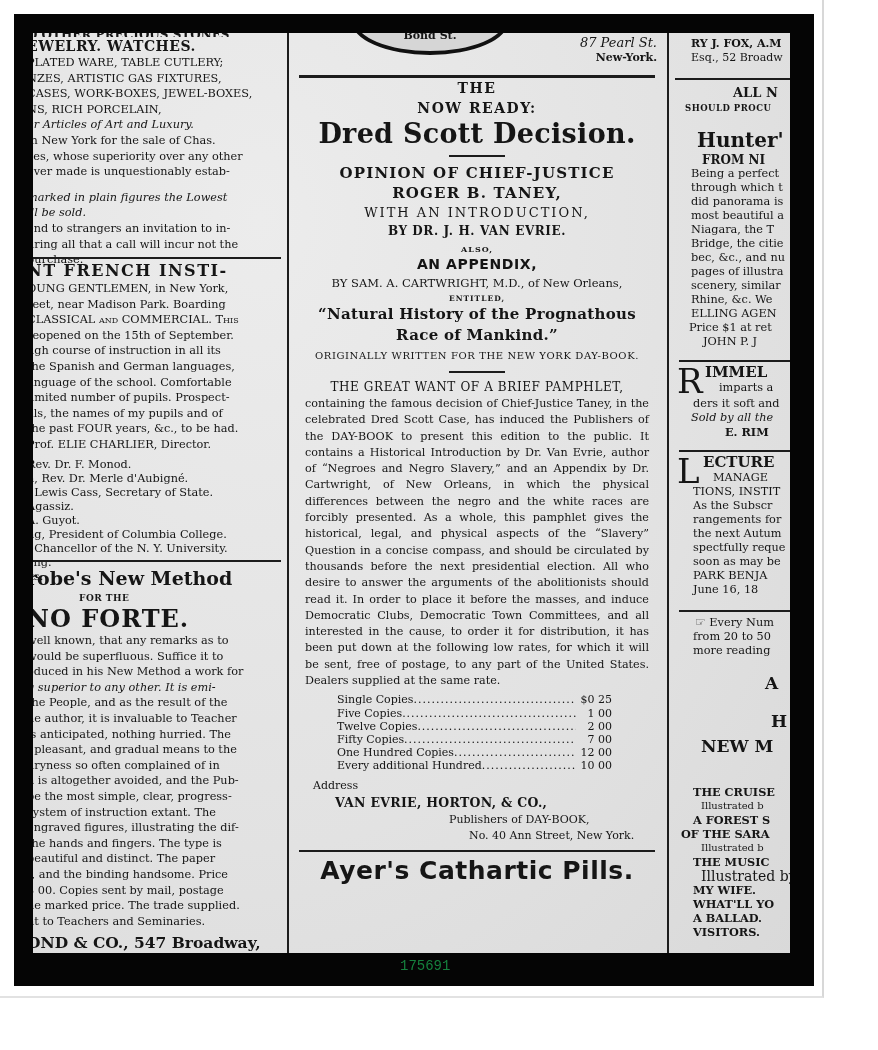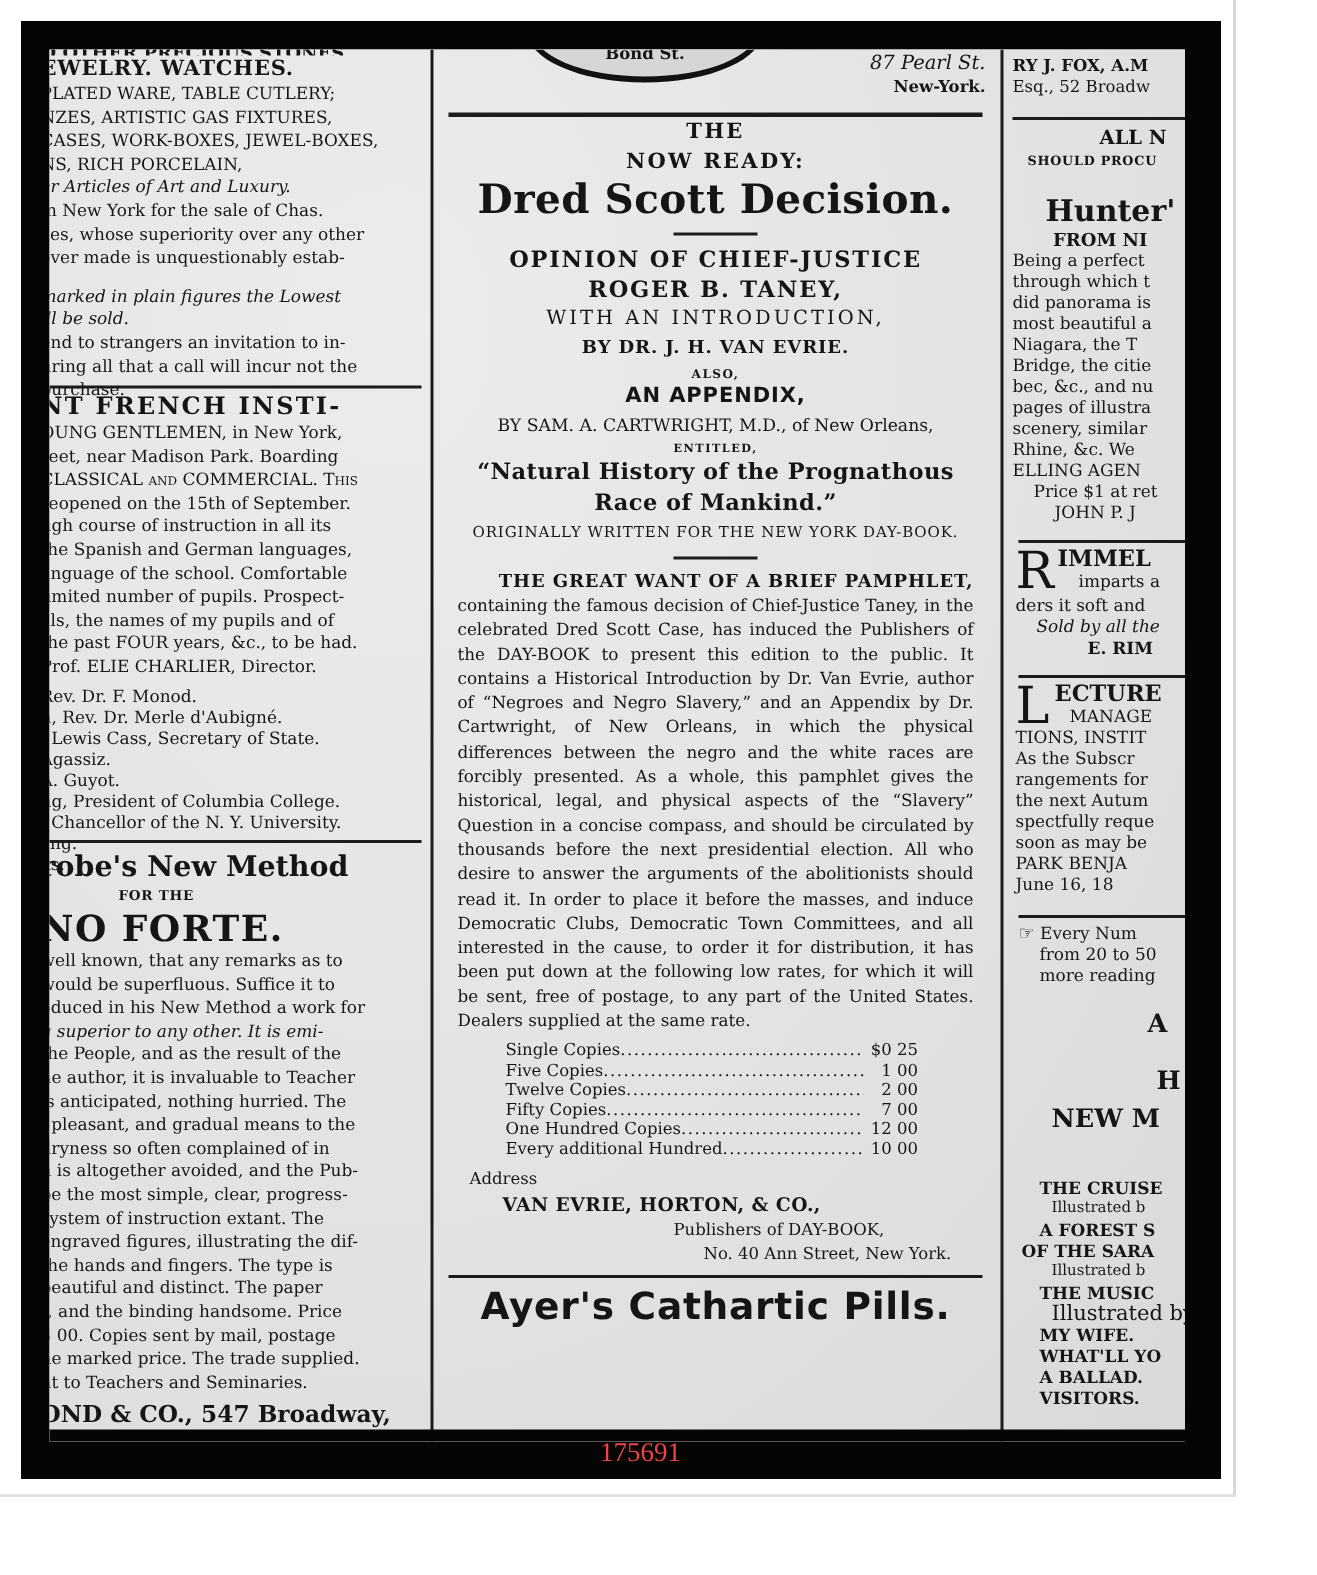--- a/index.html
+++ b/index.html
@@ -33,37 +33,37 @@
   .h-with{font-size:13px;letter-spacing:2px;margin-top:2px;}
   .h-by{font-size:12px;font-weight:bold;letter-spacing:0.6px;margin-top:4px;}
   .h-also{font-size:8px;letter-spacing:1px;margin-top:6px;font-weight:bold;}
   .h-appendix{font-family:"DejaVu Sans",sans-serif;font-size:14px;font-weight:bold;letter-spacing:0.6px;margin-top:2px;}
   .h-sam{font-size:11.5px;margin-top:4px;}
   .h-entitled{font-size:7.5px;font-weight:bold;letter-spacing:1px;margin-top:4px;}
   .h-natural{font-size:15px;font-weight:bold;line-height:19px;margin-top:2px;letter-spacing:0.3px;}
   .h-orig{font-size:10px;letter-spacing:0.6px;margin-top:5px;}
   .body-text{padding:0 6px;}
   .body-text p{font-size:11.2px;line-height:16.3px;}
-  .lead{font-weight:bold;letter-spacing:0.6px;text-align:right;}
+  .lead{font-weight:normal;letter-spacing:0.6px;}
   .price-table{margin:4px 0 0 38px;width:275px;font-size:11px;line-height:13.2px;}
   .price-row{display:flex;}
   .price-row .lbl{white-space:nowrap;}
   .price-row .dots{flex:1;overflow:hidden;white-space:nowrap;}
   .price-row .dots::after{content:"....................................................................";letter-spacing:1px;}
   .price-row .amt{width:36px;text-align:right;white-space:nowrap;}
   .addr{font-size:11px;margin:6px 0 0 14px;}
   .addr-firm{font-size:12.5px;font-weight:bold;margin:3px 0 0 36px;letter-spacing:0.3px;}
   .addr-pub{font-size:11px;margin:3px 0 0 150px;}
   .addr-street{font-size:11px;margin:3px 0 0 170px;}
   .ayer{font-family:"DejaVu Sans",sans-serif;font-size:25px;font-weight:bold;text-align:center;margin-top:4px;letter-spacing:0.5px;white-space:nowrap;}
-  .stamp{position:absolute;left:118px;top:917px;font-size:18px;color:#ef4444;font-family:Liberation Serif, serif;z-index:3;}
+  .stamp{position:absolute;left:118px;top:917px;font-size:14px;color:#15803d;font-family:Liberation Mono, monospace;z-index:3;}
   
   .col-left .line{white-space:nowrap;font-size:11.3px;line-height:15.6px;}
   .col-left .big{white-space:nowrap;}
-  .col-right .line{white-space:nowrap;font-size:11.3px;line-height:14px;}
+  .col-right .line{white-space:nowrap;font-size:11.3px;line-height:14px;margin-left:16px;}
 </style>
 </head>
 <body>
 
 <div class="frame-outer"></div>
 <div class="mat"></div>
 
 <div class="paper ink">
 
   <div class="col col-left">

